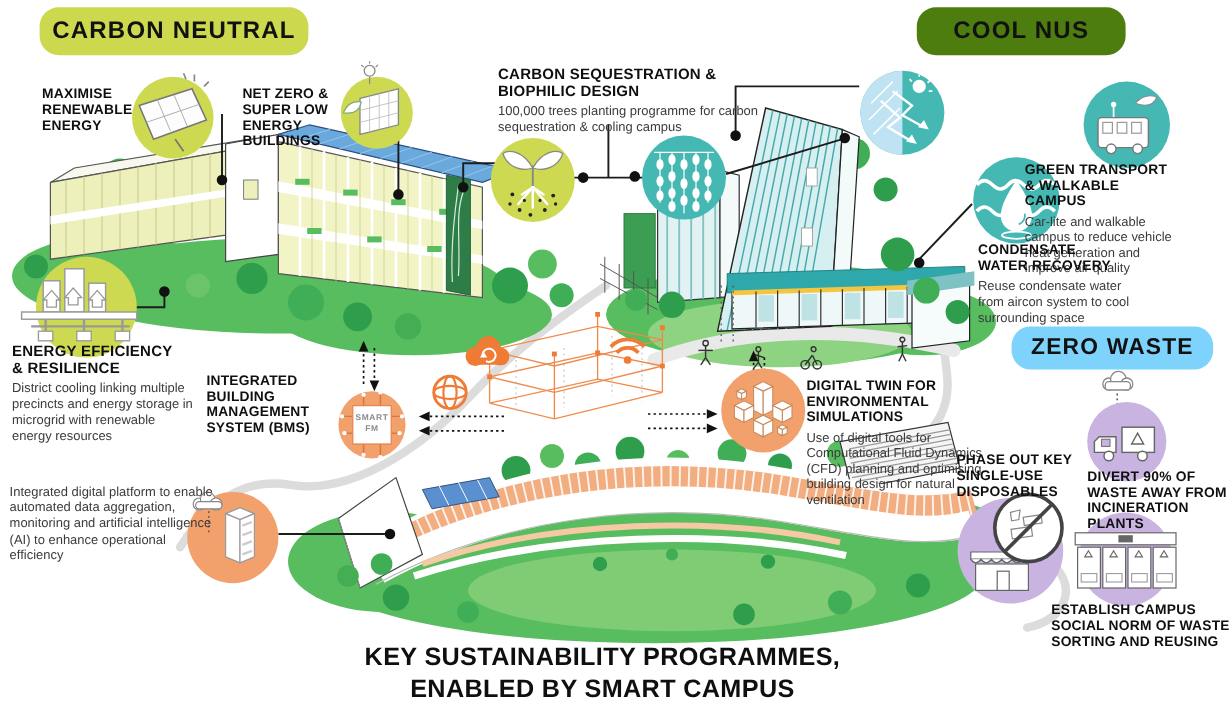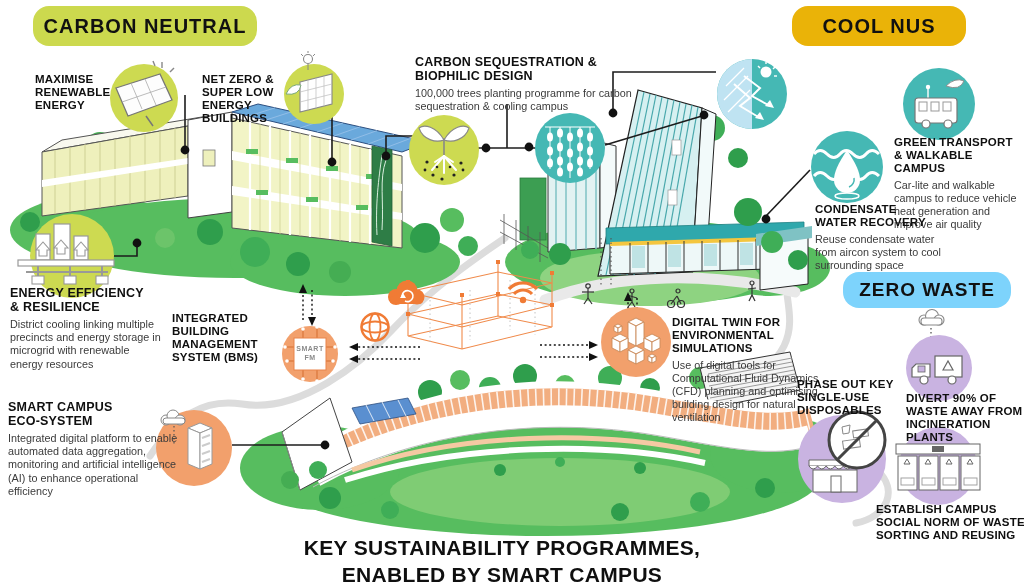--- a/index.html
+++ b/index.html
@@ -384,21 +384,21 @@
     <polygon points="598,345 589,341 589,349"></polygon>
         <polygon points="598,357 589,353 589,361"></polygon>
     <polygon points="303,284 299,293 307,293"></polygon>
         <polygon points="312,326 308,317 316,317"></polygon>
     <polygon points="628,292 624,301 632,301"></polygon>
         <polygon points="637,324 633,315 641,315"></polygon>
   </g>
 </svg>
 
 <div class="abs banner" style="left:33px;top:6px;width:224px;height:40px;background:#ccd94e;">CARBON NEUTRAL</div>
-<div class="abs banner" style="left:792px;top:6px;width:174px;height:40px;background:#eab308;">COOL NUS</div>
+<div class="abs banner" style="left:764px;top:6px;width:174px;height:40px;background:#4d7c0f;">COOL NUS</div>
 <div class="abs banner" style="left:843px;top:272px;width:168px;height:36px;background:#7dd3fc;font-size:19px;">ZERO WASTE</div>
 
 <div class="abs icon" style="left:106px;top:58px;">
   <svg width="76" height="76">
         <circle cx="38" cy="40" r="34" fill="#cdda51"></circle>
     <g stroke="#888" stroke-width="1.4">
           <line x1="56" y1="10" x2="56" y2="4"></line>
           <line x1="64" y1="14" x2="68" y2="10"></line>
           <line x1="49" y1="8" x2="47" y2="3"></line>
         </g>
@@ -723,21 +723,21 @@
   <div class="h">NET ZERO &amp;
 SUPER LOW
 ENERGY
 BUILDINGS</div>
 </div>
 <div class="abs tb" style="left:415px;top:55px;width:245px;">
   <div class="h h-lg">CARBON SEQUESTRATION &amp;
 BIOPHILIC DESIGN</div>
   <div class="d" style="width:232px;">100,000 trees planting programme for carbon sequestration &amp; cooling campus</div>
 </div>
-<div class="abs tb" style="left:894px;top:136px;width:126px;">
+<div class="abs tb" style="left:854px;top:136px;width:126px;">
   <div class="h">GREEN TRANSPORT
 &amp; WALKABLE CAMPUS</div>
   <div class="d" style="width:124px;">Car-lite and walkable campus to reduce vehicle heat generation and improve air quality</div>
 </div>
 <div class="abs tb" style="left:815px;top:203px;width:140px;">
   <div class="h">CONDENSATE
 WATER RECOVERY</div>
   <div class="d" style="width:136px;">Reuse condensate water from aircon system to cool surrounding space</div>
 </div>
 <div class="abs tb" style="left:10px;top:286px;width:165px;">
@@ -745,22 +745,20 @@
 &amp; RESILIENCE</div>
   <div class="d" style="width:152px;">District cooling linking multiple precincts and energy storage in microgrid with renewable energy resources</div>
 </div>
 <div class="abs tb" style="left:172px;top:312px;width:150px;">
   <div class="h">INTEGRATED
 BUILDING
 MANAGEMENT
 SYSTEM (BMS)</div>
 </div>
 <div class="abs tb" style="left:8px;top:400px;width:172px;">
-  <div class="h h-lg">SMART CAMPUS
-ECO-SYSTEM</div>
   <div class="d" style="width:170px;">Integrated digital platform to enable automated data aggregation, monitoring and artificial intelligence (AI) to enhance operational efficiency</div>
 </div>
 <div class="abs tb" style="left:672px;top:316px;width:160px;">
   <div class="h">DIGITAL TWIN FOR
 ENVIRONMENTAL
 SIMULATIONS</div>
   <div class="d" style="width:158px;">Use of digital tools for Computational Fluid Dynamics (CFD) planning and optimising building design for natural ventilation</div>
 </div>
 <div class="abs tb" style="left:797px;top:378px;width:125px;">
   <div class="h">PHASE OUT KEY

